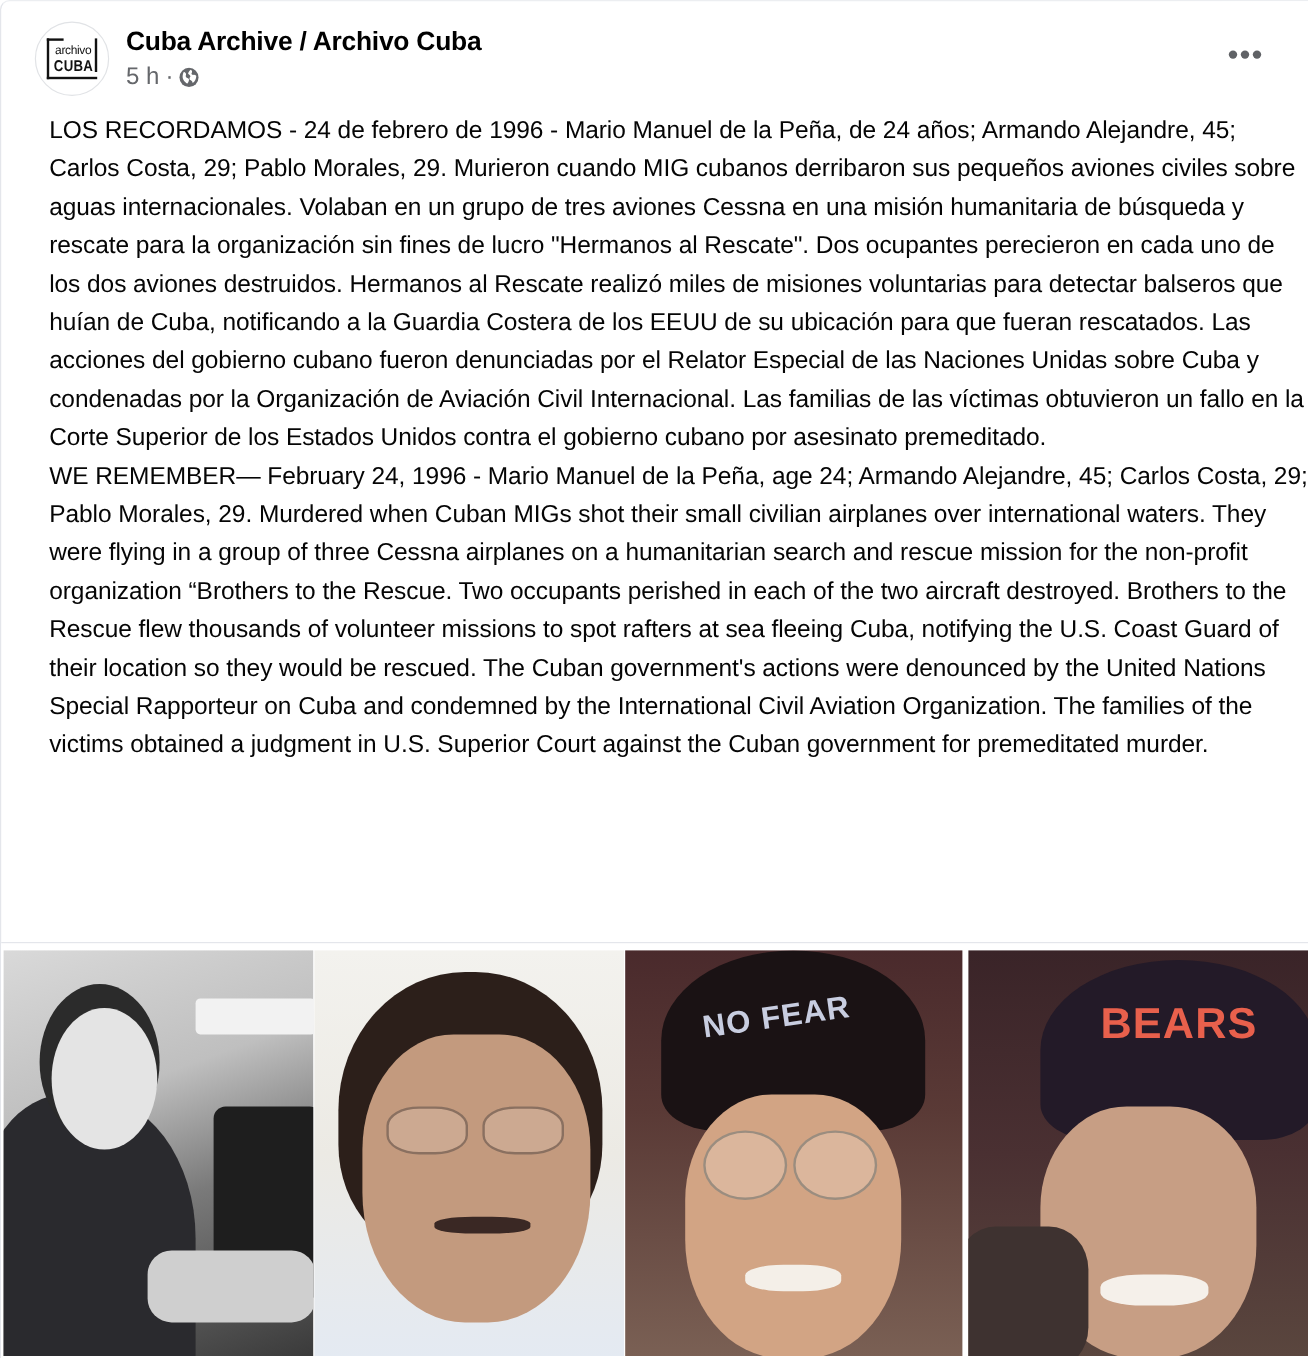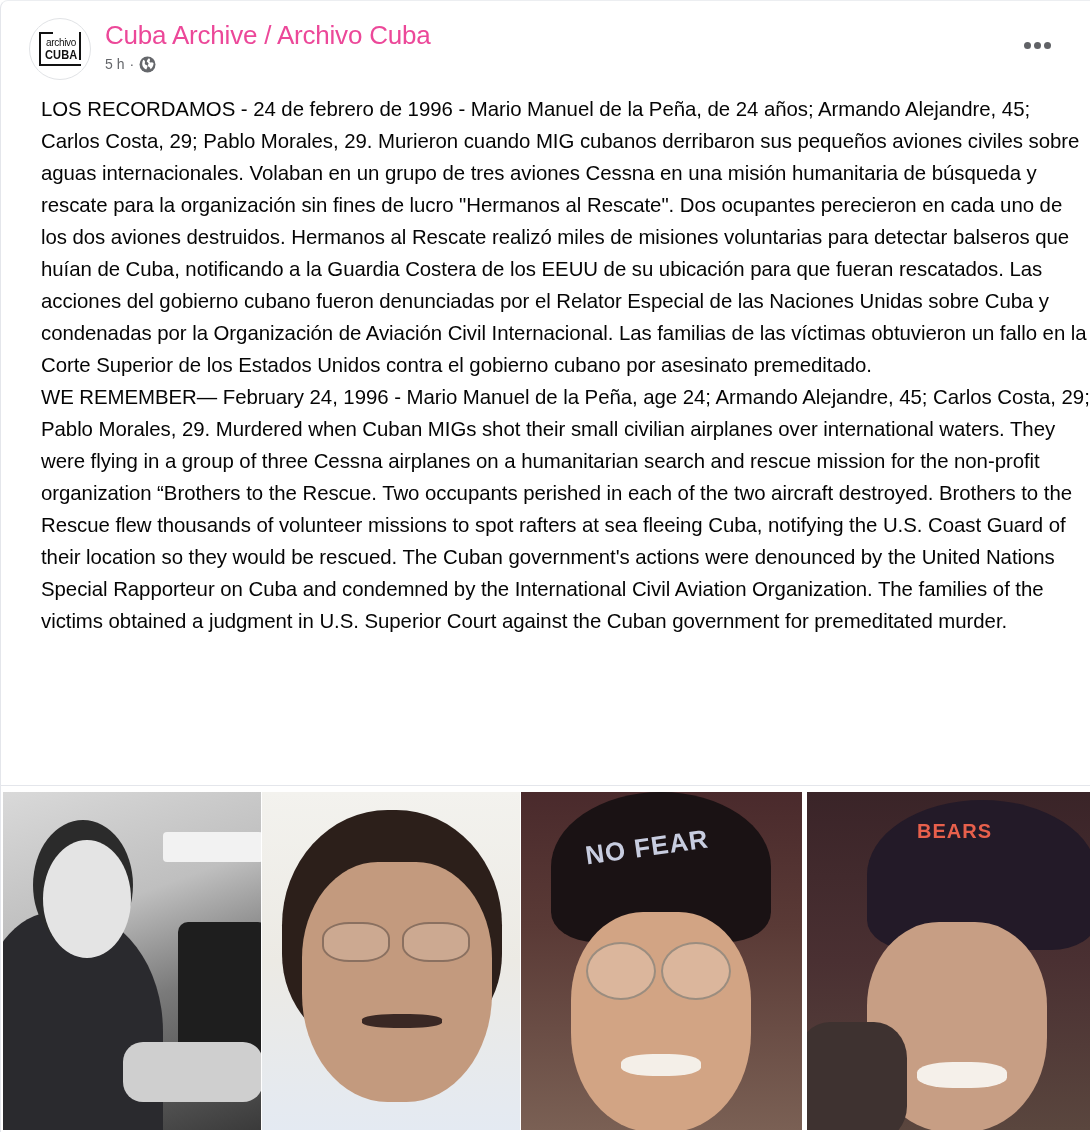--- a/index.html
+++ b/index.html
@@ -10,22 +10,22 @@
   .header { position: absolute; left: 28px; top: 16px; height: 64px; display: flex; align-items: center; }
   .avatar { width: 62px; height: 62px; border-radius: 50%; border: 1px solid #e1e3e6; background: #fff;
             display: flex; align-items: center; justify-content: center; position: relative; }
   .logo { position: relative; width: 42px; height: 34px; border: 2px solid #111; border-top: none; border-right: none;
           display: flex; flex-direction: column; align-items: center; justify-content: center; }
   .logo::before { content: ""; position: absolute; left: -2px; top: 0; width: 14px; height: 2px; background: #111; }
   .logo::after { content: ""; position: absolute; right: 0; top: 0; width: 2px; height: 28px; background: #111; }
   .logo .l1 { font-family: "Liberation Sans Narrow", "Liberation Sans", sans-serif; font-size: 10px; line-height: 10px; letter-spacing: -0.3px; color: #111; margin-top: 2px; }
   .logo .l2 { font-family: "Liberation Sans", sans-serif; font-size: 13px; font-weight: bold; line-height: 13px; letter-spacing: 0.2px; color: #111; transform: scaleX(0.85); }
   .meta { margin-left: 14px; display: flex; flex-direction: column; justify-content: center; }
-  .page-name { font-size: 26px; font-weight: normal; color: #ec4899; line-height: 28px; letter-spacing: -0.2px; }
-  .sub { display: flex; align-items: center; font-size: 14px; color: #65676b; line-height: 26px; margin-top: 2px; }
+  .page-name { font-size: 22px; font-weight: bold; color: #000000; line-height: 28px; letter-spacing: -0.2px; }
+  .sub { display: flex; align-items: center; font-size: 20px; color: #65676b; line-height: 26px; margin-top: 2px; }
   .sub .dot { margin: 0 5px; }
   .globe { width: 17px; height: 17px; display: inline-block; }
   .more { position: absolute; left: 1018px; top: 30px; width: 36px; height: 28px; display: flex; align-items: center; justify-content: center; gap: 3px; cursor: pointer; }
   .more span { width: 7px; height: 7px; border-radius: 50%; background: #606266; display: block; }
   .body-text { position: absolute; left: 40px; top: 92px; width: 1050px; font-size: 20.4px; line-height: 32px; color: #050505; letter-spacing: -0.05px; }
   .body-text p { white-space: normal; }
   .photos { position: absolute; left: 0; top: 784px; width: 1090px; height: 348px; border-top: 1px solid #e4e6eb; background: #fff; }
   .photo { position: absolute; top: 6px; height: 338px; overflow: hidden; }
   .p1 { left: 2px; width: 258px; background: linear-gradient(160deg,#d9d9d9 0%,#bfbfbf 35%,#7a7a7a 60%,#3a3a3a 100%); }
   .p2 { left: 261px; width: 258px; background: linear-gradient(180deg,#f3f2ee 0%,#eceae4 50%,#e4eaf2 100%); }
@@ -94,20 +94,20 @@
       <div class="shape" style="left:30px;top:0px;width:220px;height:150px;background:#1a1214;border-radius:50% 50% 20% 20%;"></div>
       <div class="capt" style="left:64px;top:40px;color:#c8cde0;font-size:26px;transform:rotate(-8deg);letter-spacing:1px;">NO FEAR</div>
       <div class="shape" style="left:50px;top:120px;width:180px;height:220px;background:#d2a484;border-radius:40% 40% 45% 45%;"></div>
       <div class="shape" style="left:65px;top:150px;width:70px;height:58px;border:2px solid #9b8d7f;background:rgba(255,255,255,0.2);"></div>
       <div class="shape" style="left:140px;top:150px;width:70px;height:58px;border:2px solid #9b8d7f;background:rgba(255,255,255,0.2);"></div>
       <div class="shape" style="left:100px;top:262px;width:80px;height:22px;background:#f4efe8;border-radius:40%;"></div>
     </div>
 
     <div class="photo p4" title="Photo 4: young man smiling in cap">
       <div class="shape" style="left:60px;top:8px;width:230px;height:150px;background:#231a28;border-radius:50% 50% 20% 20%;"></div>
-      <div class="capt" style="left:110px;top:28px;color:#e8604c;font-size:20px;letter-spacing:1px;">BEARS</div>
+      <div class="capt" style="left:110px;top:40px;color:#e8604c;font-size:36px;letter-spacing:1px;">BEARS</div>
       <div class="shape" style="left:60px;top:130px;width:180px;height:210px;background:#c79e84;border-radius:40% 40% 45% 45%;"></div>
       <div class="shape" style="left:-10px;top:230px;width:110px;height:120px;background:#3e3230;border-radius:30%;"></div>
       <div class="shape" style="left:110px;top:270px;width:90px;height:26px;background:#f5f0ea;border-radius:40%;"></div>
     </div>
 
   </div>
 </div>
 
 </body></html>

